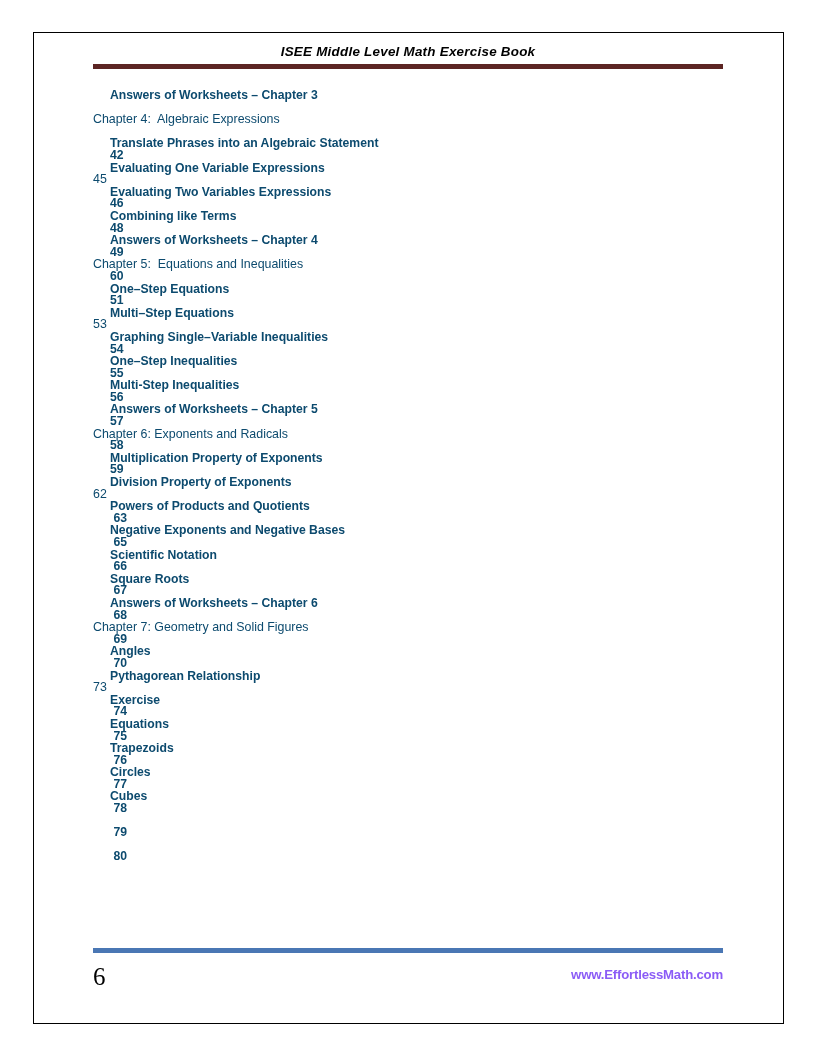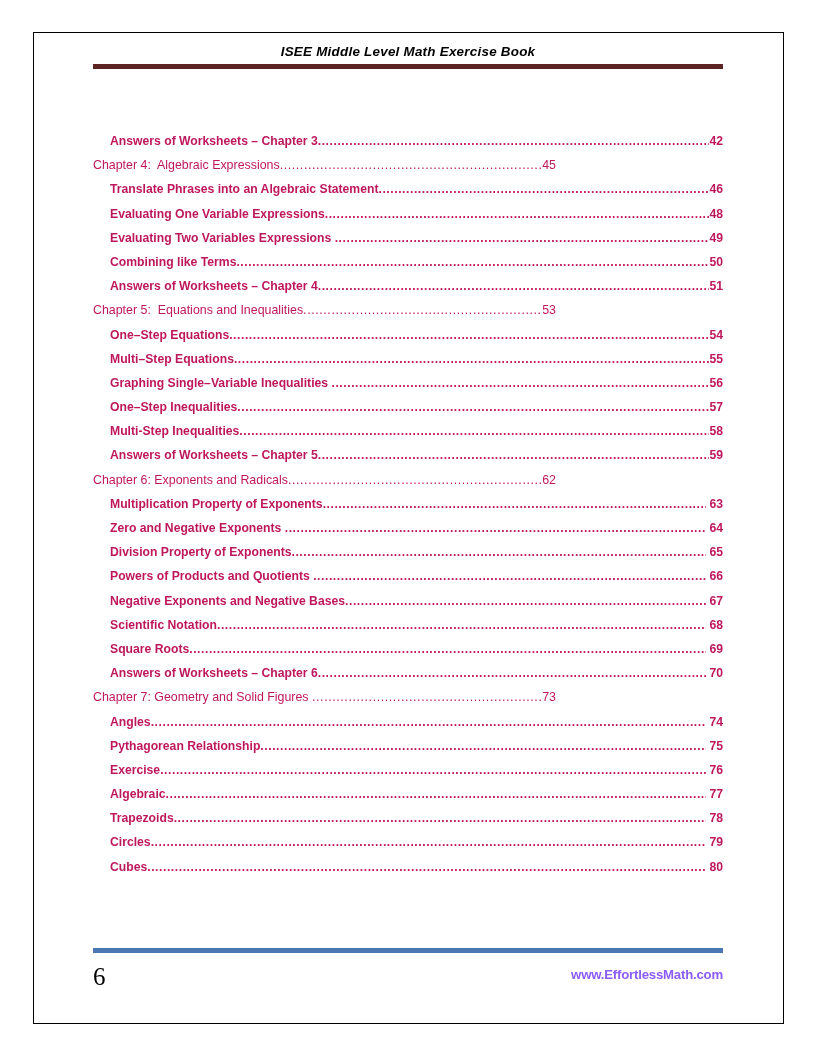--- a/index.html
+++ b/index.html
@@ -63,22 +63,23 @@
 
   
   .toc {
     margin-top: 19px;
   }
 
   .toc-row {
     display: flex;
     align-items: baseline;
     height: 24.2px;
-    color: #be185d;
+    color: #0c4a6e;
     white-space: pre;
+    flex-direction: column;
   }
 
   .toc-row .label {
     flex: 0 0 auto;
     font-size: 12.4px;
   }
 
   .toc-row .leader {
     flex: 1 1 auto;
     overflow: hidden;
@@ -177,43 +178,42 @@
       <div class="doc-header-title">ISEE Middle Level Math Exercise Book</div>
       <div class="doc-header-rule" style="background: rgb(92, 37, 35);"></div>
     </div>
 
     <div class="toc" id="toc-list">
         <div class="toc-row section"><span class="label">Answers of Worksheets – Chapter 3</span><span class="leader"></span><span class="page">42</span></div>
         <div class="toc-row chapter"><span class="label">Chapter 4:  Algebraic Expressions</span><span class="leader"></span><span class="page">45</span></div>
         <div class="toc-row section"><span class="label">Translate Phrases into an Algebraic Statement</span><span class="leader"></span><span class="page">46</span></div>
         <div class="toc-row section"><span class="label">Evaluating One Variable Expressions</span><span class="leader"></span><span class="page">48</span></div>
         <div class="toc-row section"><span class="label">Evaluating Two Variables Expressions </span><span class="leader"></span><span class="page">49</span></div>
-        <div class="toc-row section"><span class="label">Combining like Terms</span><span class="leader"></span><span class="page">50</span></div>
+        <div class="toc-row section"><span class="label">Combining like Terms</span><span class="leader"></span><span class="page">60</span></div>
         <div class="toc-row section"><span class="label">Answers of Worksheets – Chapter 4</span><span class="leader"></span><span class="page">51</span></div>
         <div class="toc-row chapter"><span class="label">Chapter 5:  Equations and Inequalities</span><span class="leader"></span><span class="page">53</span></div>
         <div class="toc-row section"><span class="label">One–Step Equations</span><span class="leader"></span><span class="page">54</span></div>
         <div class="toc-row section"><span class="label">Multi–Step Equations</span><span class="leader"></span><span class="page">55</span></div>
         <div class="toc-row section"><span class="label">Graphing Single–Variable Inequalities </span><span class="leader"></span><span class="page">56</span></div>
         <div class="toc-row section"><span class="label">One–Step Inequalities</span><span class="leader"></span><span class="page">57</span></div>
         <div class="toc-row section"><span class="label">Multi-Step Inequalities</span><span class="leader"></span><span class="page">58</span></div>
         <div class="toc-row section"><span class="label">Answers of Worksheets – Chapter 5</span><span class="leader"></span><span class="page">59</span></div>
         <div class="toc-row chapter"><span class="label">Chapter 6: Exponents and Radicals</span><span class="leader"></span><span class="page">62</span></div>
         <div class="toc-row section"><span class="label">Multiplication Property of Exponents</span><span class="leader"></span><span class="page"> 63</span></div>
-        <div class="toc-row section"><span class="label">Zero and Negative Exponents </span><span class="leader"></span><span class="page"> 64</span></div>
         <div class="toc-row section"><span class="label">Division Property of Exponents</span><span class="leader"></span><span class="page"> 65</span></div>
         <div class="toc-row section"><span class="label">Powers of Products and Quotients </span><span class="leader"></span><span class="page"> 66</span></div>
         <div class="toc-row section"><span class="label">Negative Exponents and Negative Bases</span><span class="leader"></span><span class="page"> 67</span></div>
         <div class="toc-row section"><span class="label">Scientific Notation</span><span class="leader"></span><span class="page"> 68</span></div>
         <div class="toc-row section"><span class="label">Square Roots</span><span class="leader"></span><span class="page"> 69</span></div>
         <div class="toc-row section"><span class="label">Answers of Worksheets – Chapter 6</span><span class="leader"></span><span class="page"> 70</span></div>
         <div class="toc-row chapter"><span class="label">Chapter 7: Geometry and Solid Figures </span><span class="leader"></span><span class="page">73</span></div>
         <div class="toc-row section"><span class="label">Angles</span><span class="leader"></span><span class="page"> 74</span></div>
         <div class="toc-row section"><span class="label">Pythagorean Relationship</span><span class="leader"></span><span class="page"> 75</span></div>
         <div class="toc-row section"><span class="label">Exercise</span><span class="leader"></span><span class="page"> 76</span></div>
-        <div class="toc-row section"><span class="label">Algebraic</span><span class="leader"></span><span class="page"> 77</span></div>
+        <div class="toc-row section"><span class="label">Equations</span><span class="leader"></span><span class="page"> 77</span></div>
         <div class="toc-row section"><span class="label">Trapezoids</span><span class="leader"></span><span class="page"> 78</span></div>
         <div class="toc-row section"><span class="label">Circles</span><span class="leader"></span><span class="page"> 79</span></div>
         <div class="toc-row section"><span class="label">Cubes</span><span class="leader"></span><span class="page"> 80</span></div>
       </div>
 
   </div>
 
   <div class="doc-footer">
     <div class="doc-footer-rule" style="background: rgb(74, 119, 180);"></div>
     <div class="doc-footer-row">

